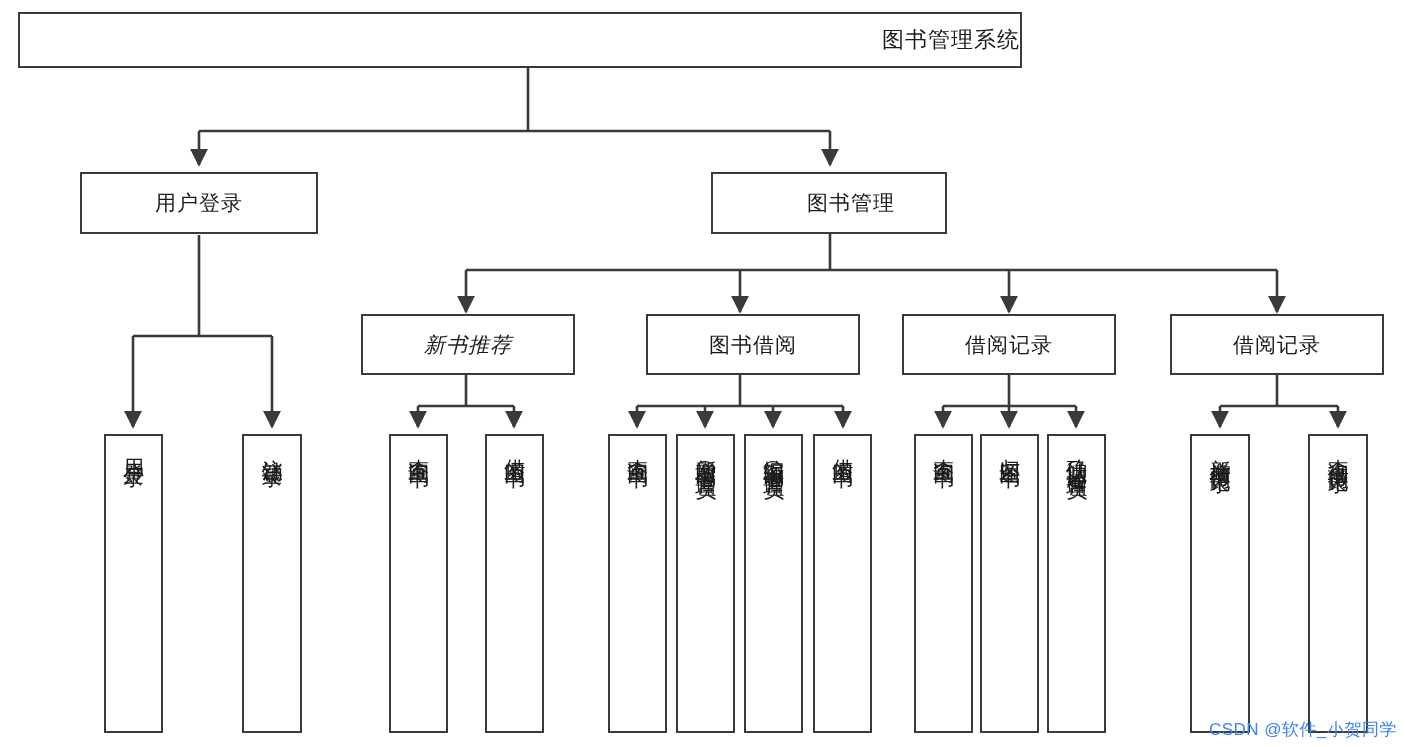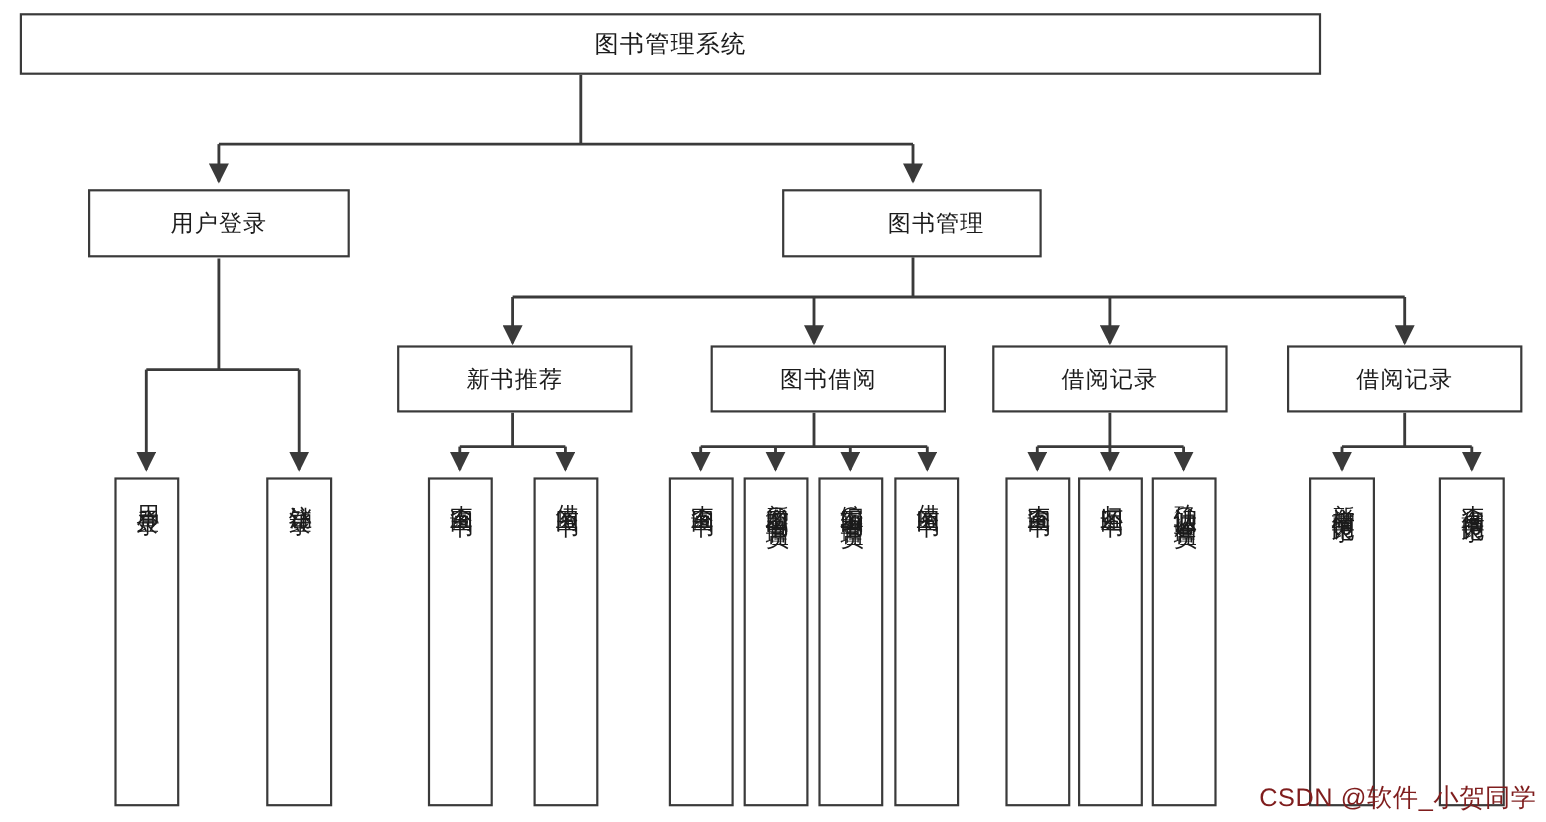--- a/index.html
+++ b/index.html
@@ -54,22 +54,22 @@
     color: #1b1b1b;
   }
   .node-title {
     font-size: 22px;
     letter-spacing: 1px;
   }
   #watermark {
     position: absolute;
     right: 8px;
     bottom: 6px;
-    font-size: 23px;
-    color: #7f1d1d;
+    font-size: 17px;
+    color: #3b82f6;
     letter-spacing: 0.5px;
     white-space: nowrap;
   }
 </style>
 </head>
 <body>
 
 <div id="canvas">
 
   <svg class="connectors" viewBox="0 0 1405 747" xmlns="http://www.w3.org/2000/svg">
@@ -115,33 +115,33 @@
       <path d="M 1009 406 L 1009 427" marker-end="url(#arrow)"></path>
       <path d="M 1076 406 L 1076 427" marker-end="url(#arrow)"></path>
 
       <path d="M 1277 375 L 1277 406"></path>
       <path d="M 1220 406 L 1338 406"></path>
       <path d="M 1220 406 L 1220 427" marker-end="url(#arrow)"></path>
       <path d="M 1338 406 L 1338 427" marker-end="url(#arrow)"></path>
     </g>
   </svg>
 
-  <div class="node h" style="left:18px; top:12px; width:1183px; height:56px;">
+  <div class="node h" style="left:18px; top:12px; width:1004px; height:56px;justify-content:flex-end;">
     <span class="node-title">图书管理系统</span>
   </div>
 
   <div class="node h" style="left:80px; top:172px; width:238px; height:62px;">
     <span>用户登录</span>
   </div>
 
   <div class="node h" style="left:711px; top:172px; width:236px; height:62px;padding-left:44px;">
     <span>图书管理</span>
   </div>
 
-  <div class="node h" style="left:361px; top:314px; width:214px; height:61px;">
+  <div class="node h" style="left:361px; top:314px; width:214px; height:61px;font-style:italic;">
     <span>新书推荐</span>
   </div>
 
   <div class="node h" style="left:633px; top:314px; width:214px; height:61px;margin-left:13px;">
     <span>图书借阅</span>
   </div>
 
   <div class="node h" style="left:902px; top:314px; width:214px; height:61px;">
     <span>借阅记录</span>
   </div>

